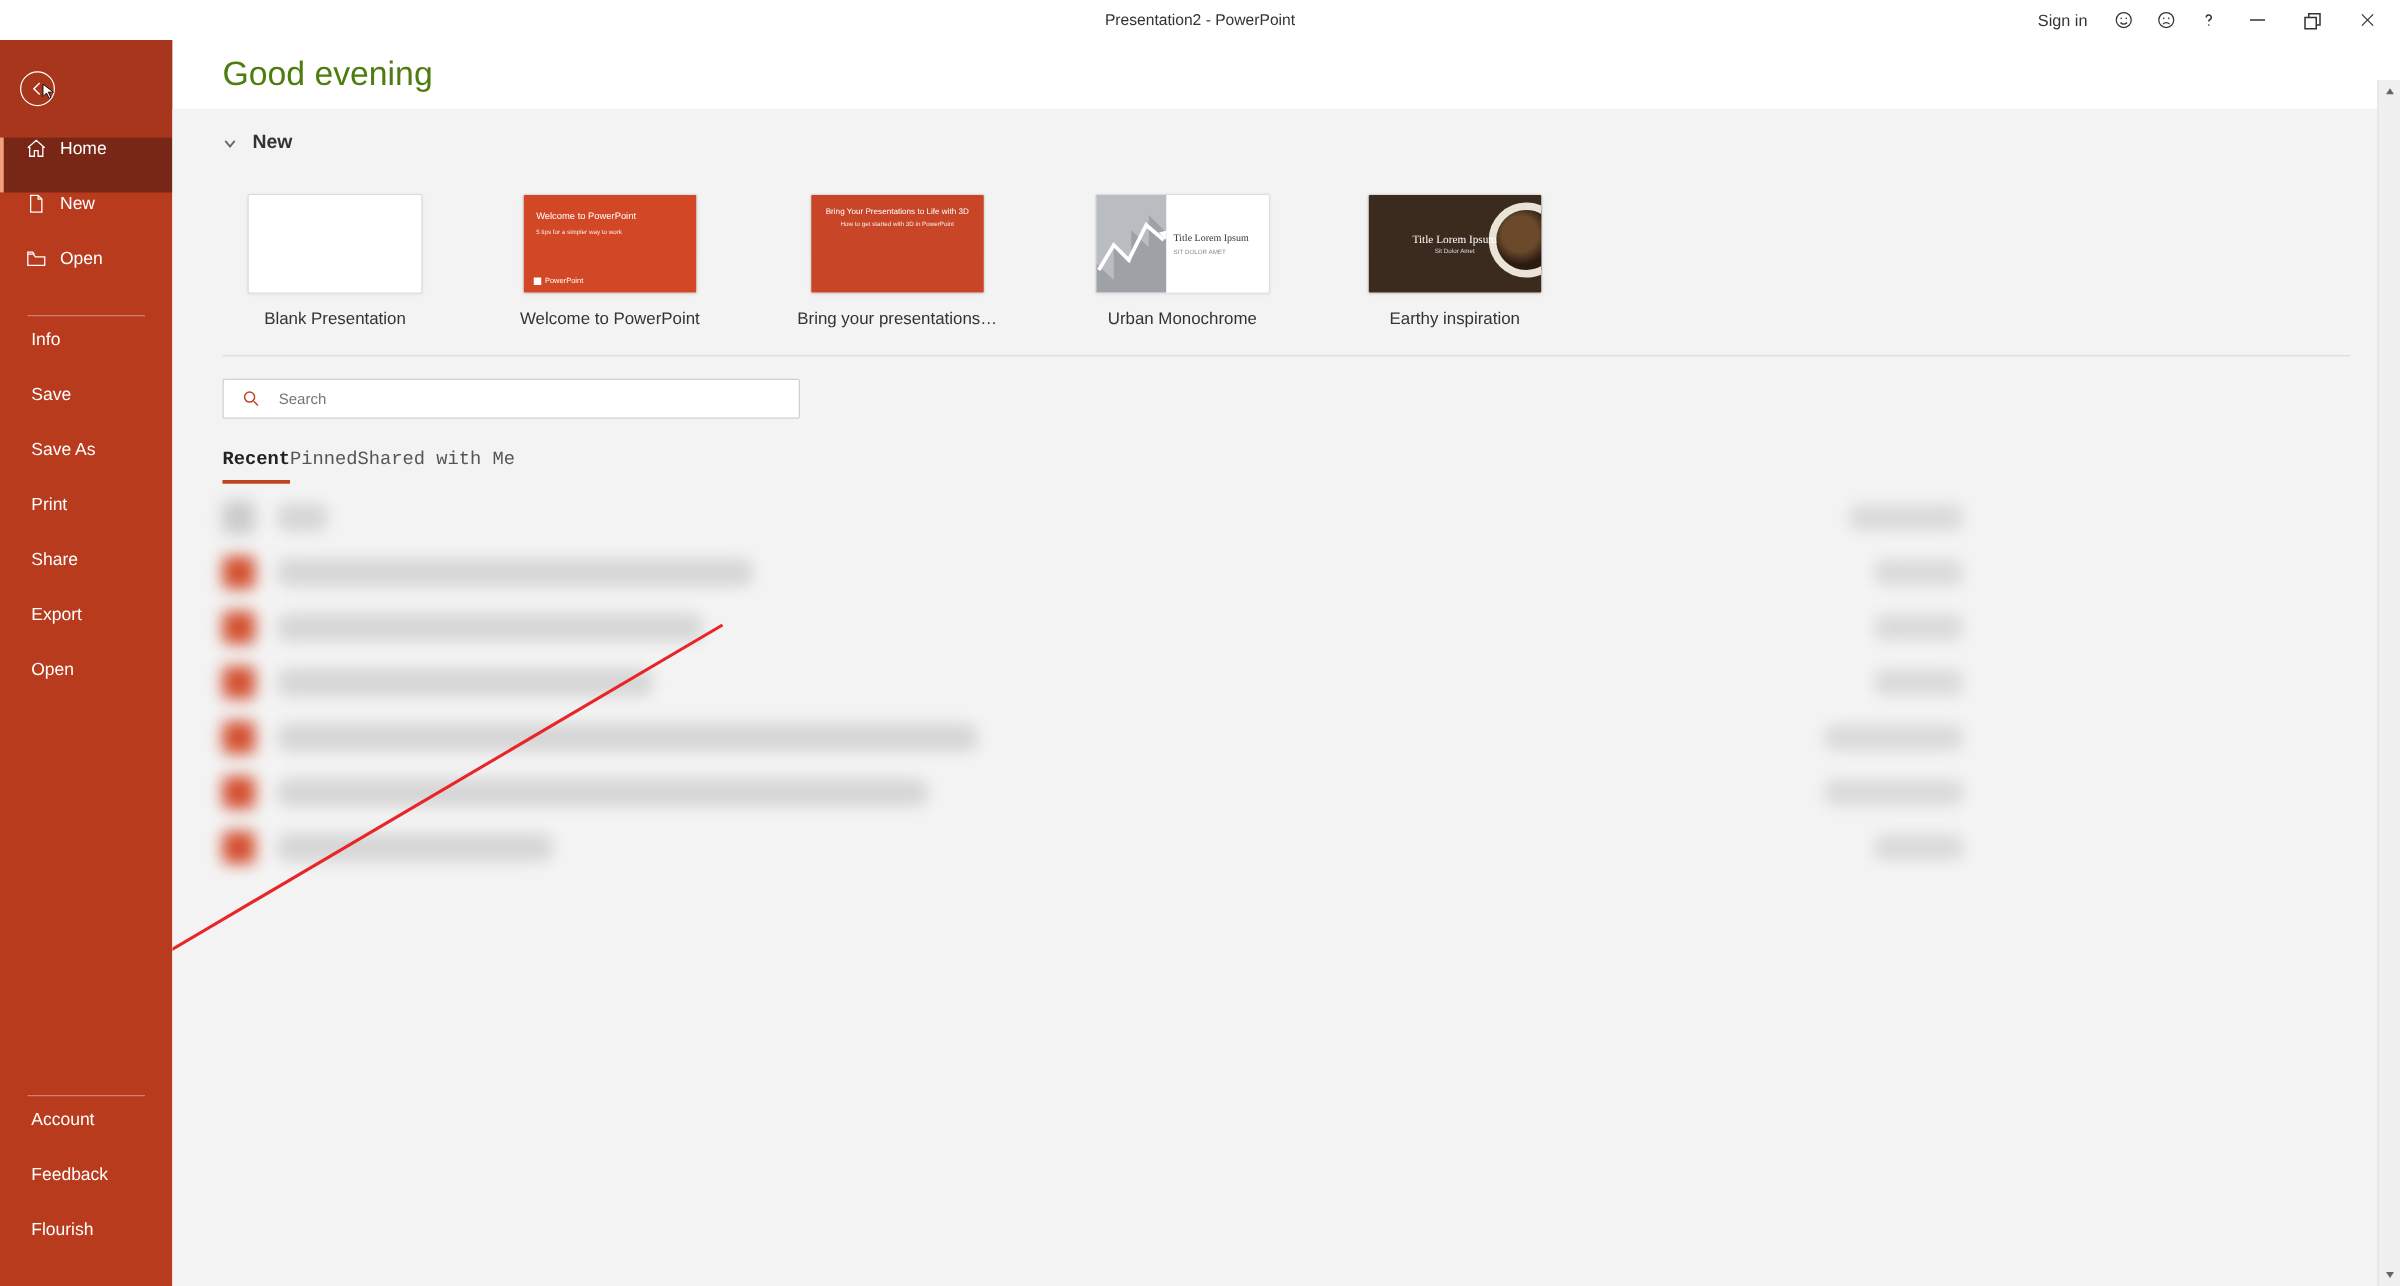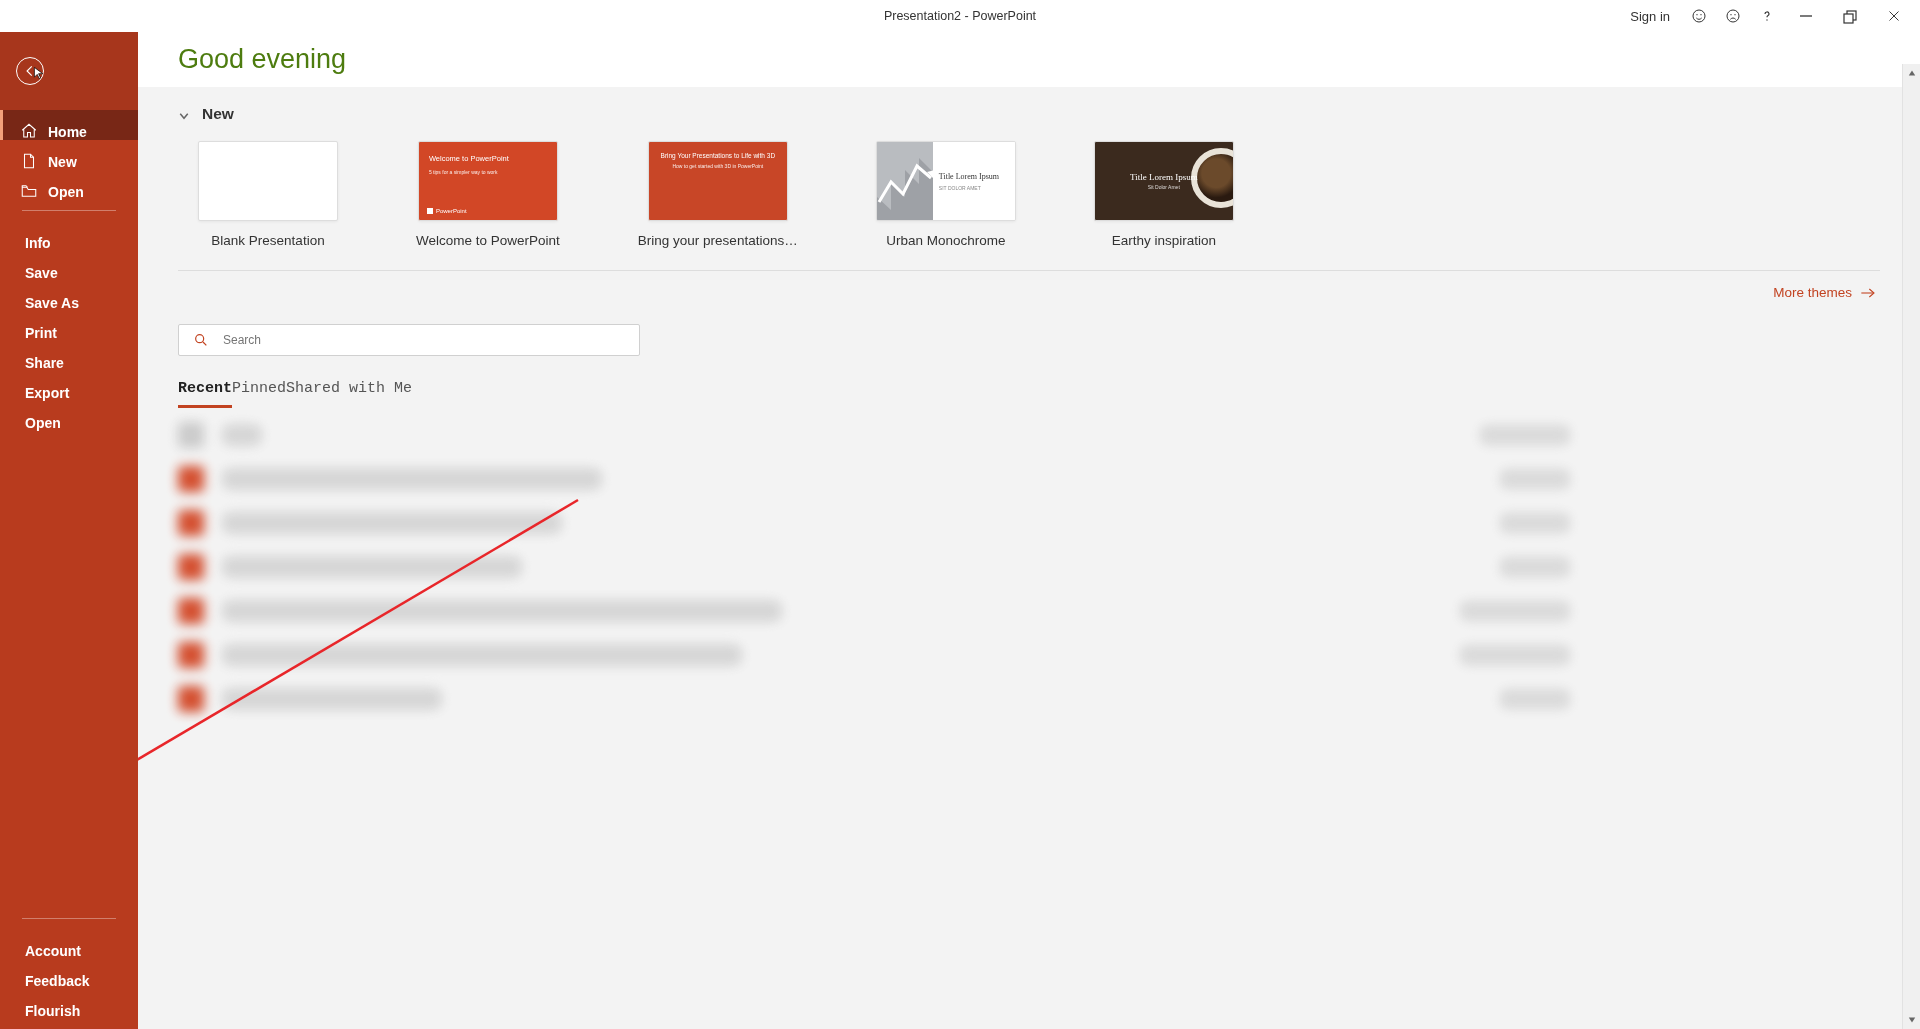--- a/index.html
+++ b/index.html
@@ -21,42 +21,42 @@
 
     
     .sidebar { width: 138px; background: #B83B1E; display: flex; flex-direction: column; color: #fff; font-size: 14px; position: relative; }
     .sidebar .back-region { height: 78px; background: #A7361C; display: flex; align-items: center; padding-left: 16px; }
     .back-btn { width: 28px; height: 28px; border: 1.5px solid #fff; border-radius: 50%; display: flex; align-items: center; justify-content: center; cursor: pointer; position: relative; }
     .back-btn svg { width: 14px; height: 14px; stroke: #fff; fill: #fff; }
     .cursor { position: absolute; top: 8px; left: 16px; pointer-events: none; }
     .cursor svg { width: 14px; height: 14px; }
 
     .nav { display: flex; flex-direction: column; }
-    .nav-item { height: 30px; display: flex; align-items: flex-end; gap: 10px; padding-left: 20px; cursor: pointer; font-weight: bold; }
+    .nav-item { height: 44px; display: flex; align-items: flex-start; gap: 10px; padding-left: 20px; cursor: pointer; }
     .nav-item.active { background: #782716; border-left: 3px solid #F3A07A; padding-left: 17px; }
     .nav-item .nav-icon { width: 18px; height: 18px; display: flex; align-items: center; justify-content: center; }
     .nav-item .nav-icon svg { width: 18px; height: 18px; stroke: #fff; fill: none; stroke-width: 1.4; }
     .nav-item .nav-label { color: #fff; font-size: 14px; }
     .nav-item.textonly { padding-left: 25px; }
     .nav-divider { height: 1px; background: rgba(255,255,255,0.35); margin: 10px 22px; }
     .sidebar .bottom-nav { margin-top: auto; padding-bottom: 10px; }
 
     
     .content { flex: 1; position: relative; display: flex; flex-direction: column; background: #fff; min-width: 0; }
     .greeting-wrap { padding: 12px 40px 0 40px; }
     .greeting { font-size: 27px; color: #4d7c0f; font-weight: 400; }
 
     .main-scroll { flex: 1; overflow: hidden; background: #F3F3F3; margin-top: 12px; position: relative; padding: 18px 40px; }
 
     .section-heading { display: flex; align-items: center; gap: 12px; font-size: 15.5px; color: #333; font-weight: 600; margin-bottom: 18px; cursor: pointer; }
     .section-heading .chev { width: 12px; height: 12px; }
     .section-heading .chev svg { width: 12px; height: 12px; stroke: #666; fill: none; stroke-width: 2; }
 
     .templates-row { display: flex; gap: 78px; padding-left: 20px; padding-bottom: 22px; }
-    .tmpl { display: flex; flex-direction: column; align-items: center; gap: 12px; cursor: pointer; }
+    .tmpl { display: flex; flex-direction: column; align-items: center; gap: 12px; cursor: pointer; margin-top: 14px; }
     .tmpl .thumb { width: 140px; height: 80px; border: 1px solid #ddd; border-radius: 2px; position: relative; overflow: hidden; background: #fff; box-shadow: 0 1px 3px rgba(0,0,0,0.06); }
     .tmpl .label { font-size: 13.5px; color: #333; text-align: center; max-width: 160px; overflow: hidden; white-space: nowrap; text-overflow: ellipsis; }
 
     
     .thumb.blank { background: #fff; }
     .thumb.welcome { background: #D24726; color: #fff; padding: 12px 10px; }
     .thumb.welcome .t1 { font-size: 7.5px; margin-bottom: 6px; }
     .thumb.welcome .t2 { font-size: 5px; opacity: .9; }
     .thumb.welcome .pp { position: absolute; left: 8px; bottom: 6px; font-size: 6px; display:flex; align-items:center; gap:3px; }
     .thumb.welcome .pp .sq { width:6px;height:6px;background:#fff; }
@@ -308,29 +308,20 @@
               <span class="et2">Sit Dolor Amet</span>
             </div>
           </div>
           <span class="label">Earthy inspiration</span>
         </div>
 
       </div>
 
       <div class="hr"></div>
 
-      <div class="more-link">
-        <a>
-          <span>More themes</span>
-          <svg viewBox="0 0 24 16">
-              <line x1="2" y1="8" x2="20" y2="8"></line>
-              <path d="M14 2l7 6-7 6"></path>
-            </svg>
-        </a>
-      </div>
 
       <div class="searchbox">
         <svg viewBox="0 0 24 24">
             <circle cx="10" cy="10" r="6"></circle>
             <line x1="15" y1="15" x2="20" y2="20"></line>
           </svg>
         <input type="text" placeholder="Search" style="">
       </div>
 
       <div class="tabs">

